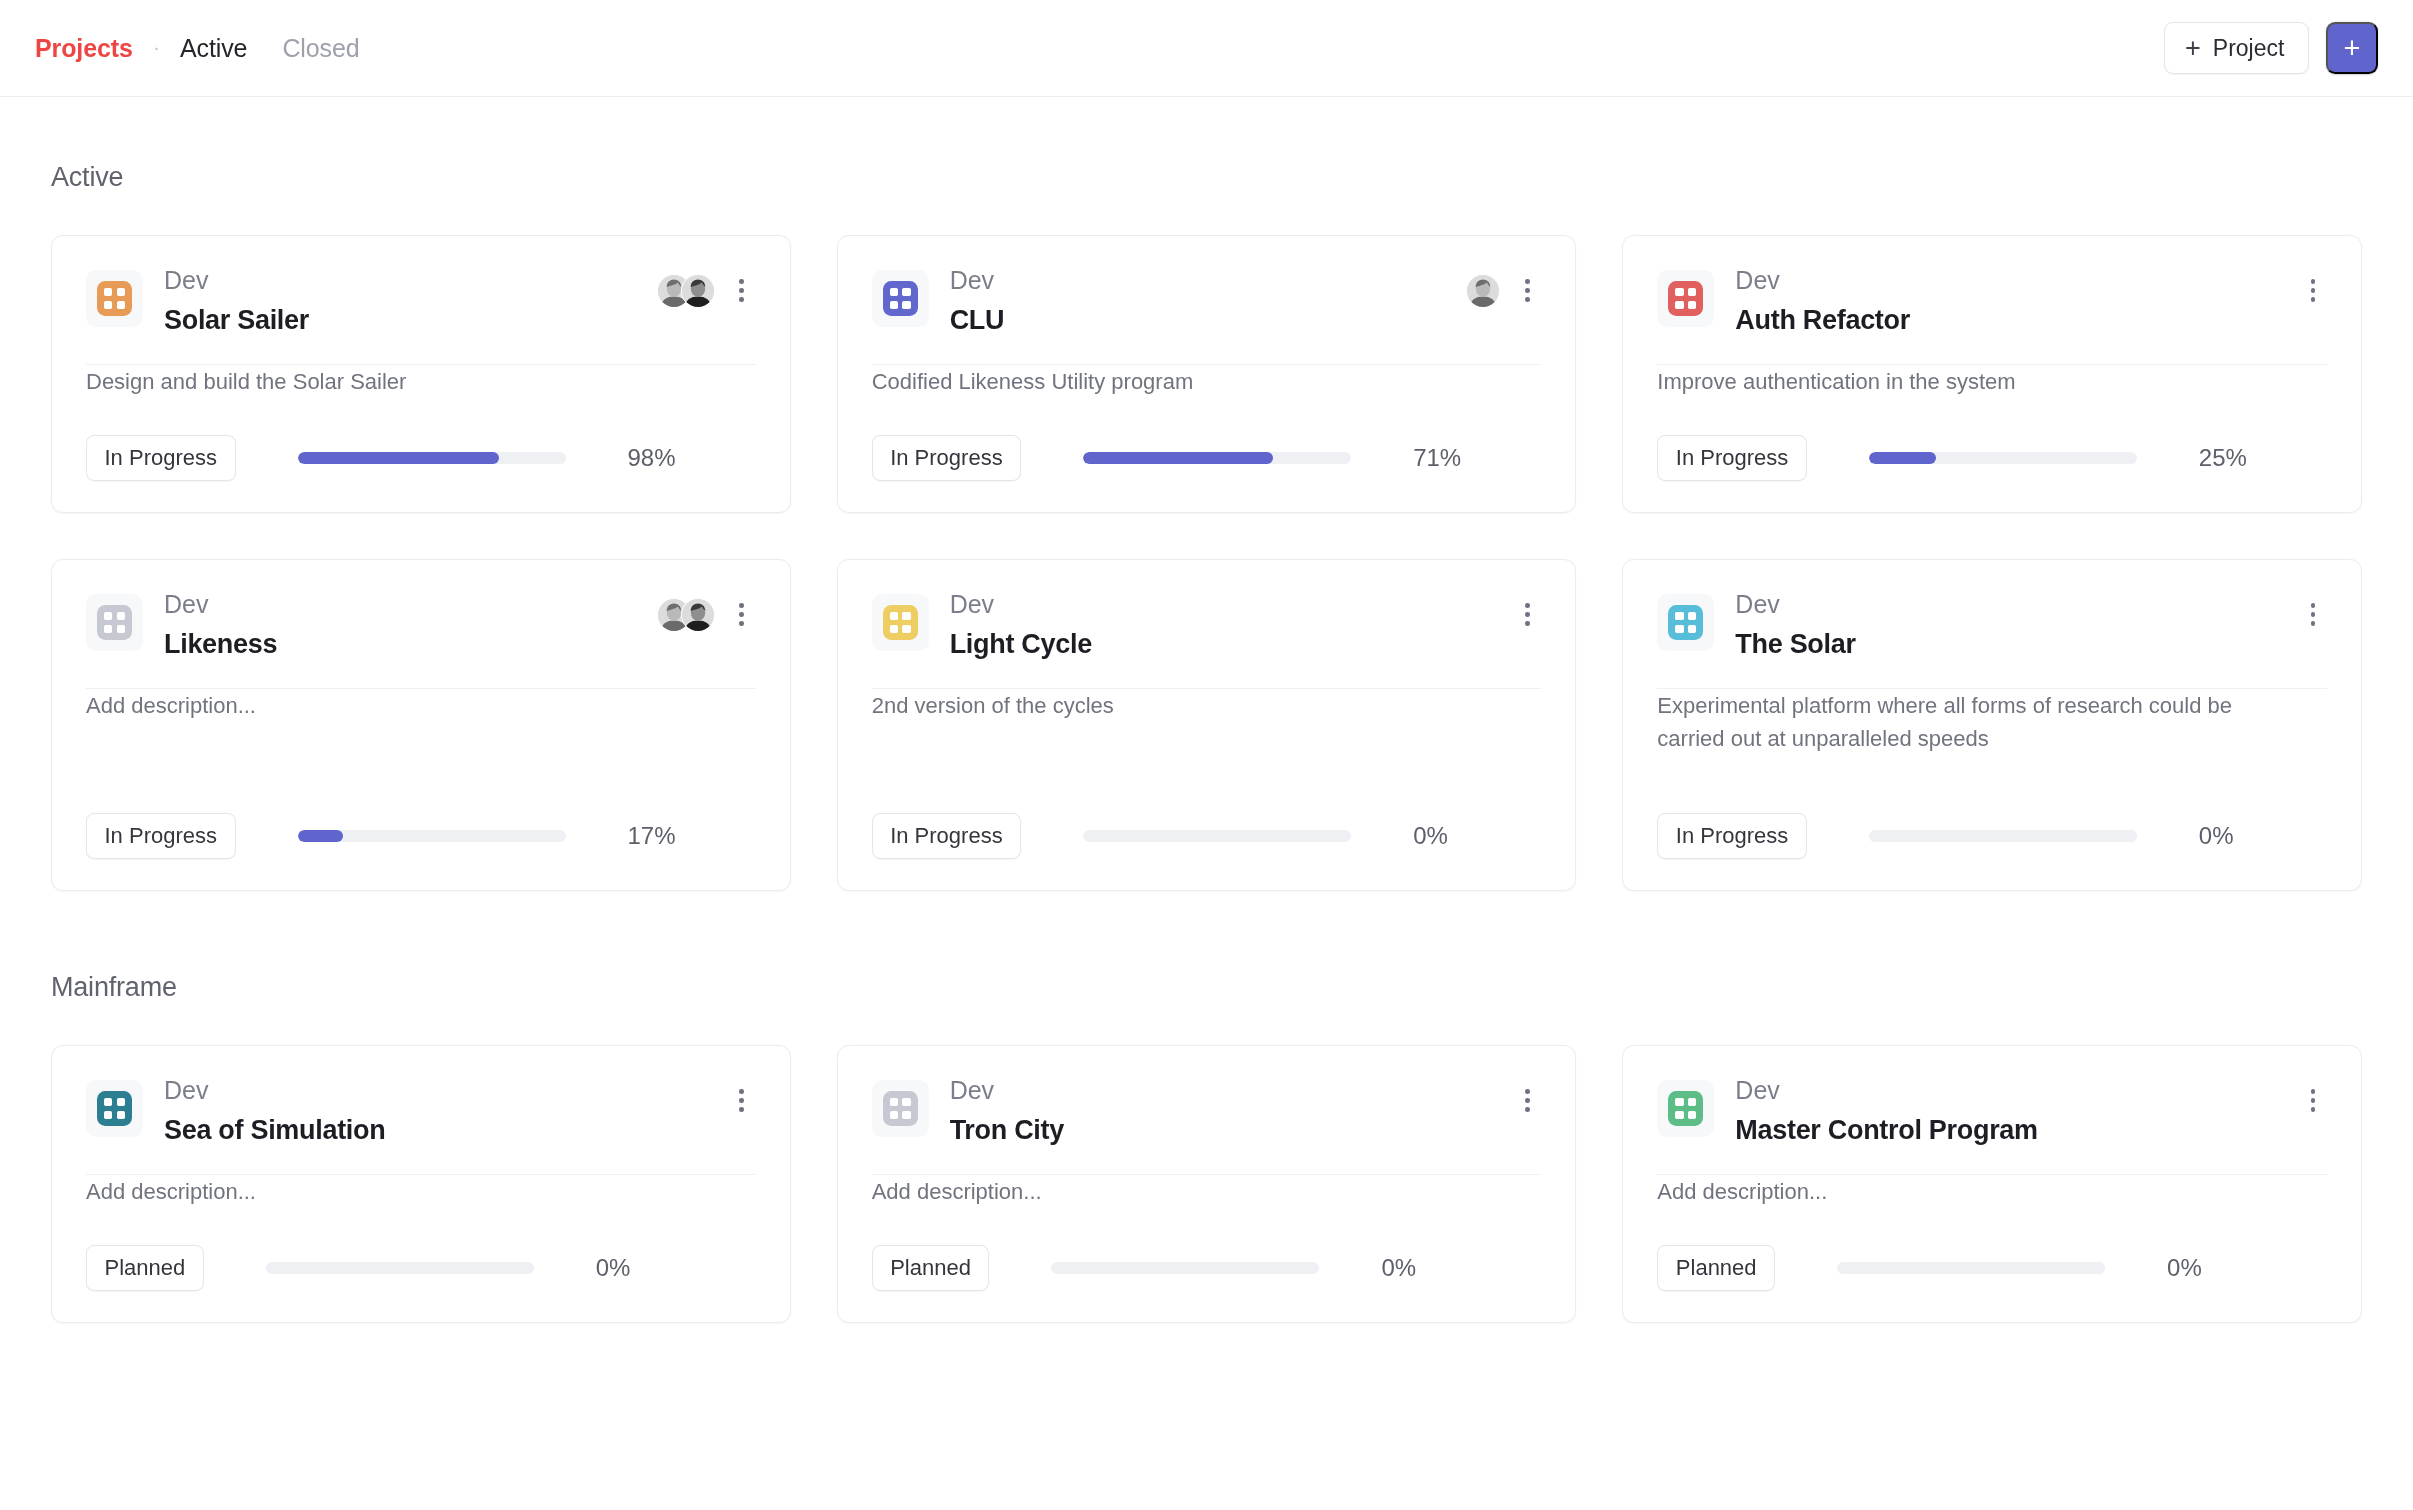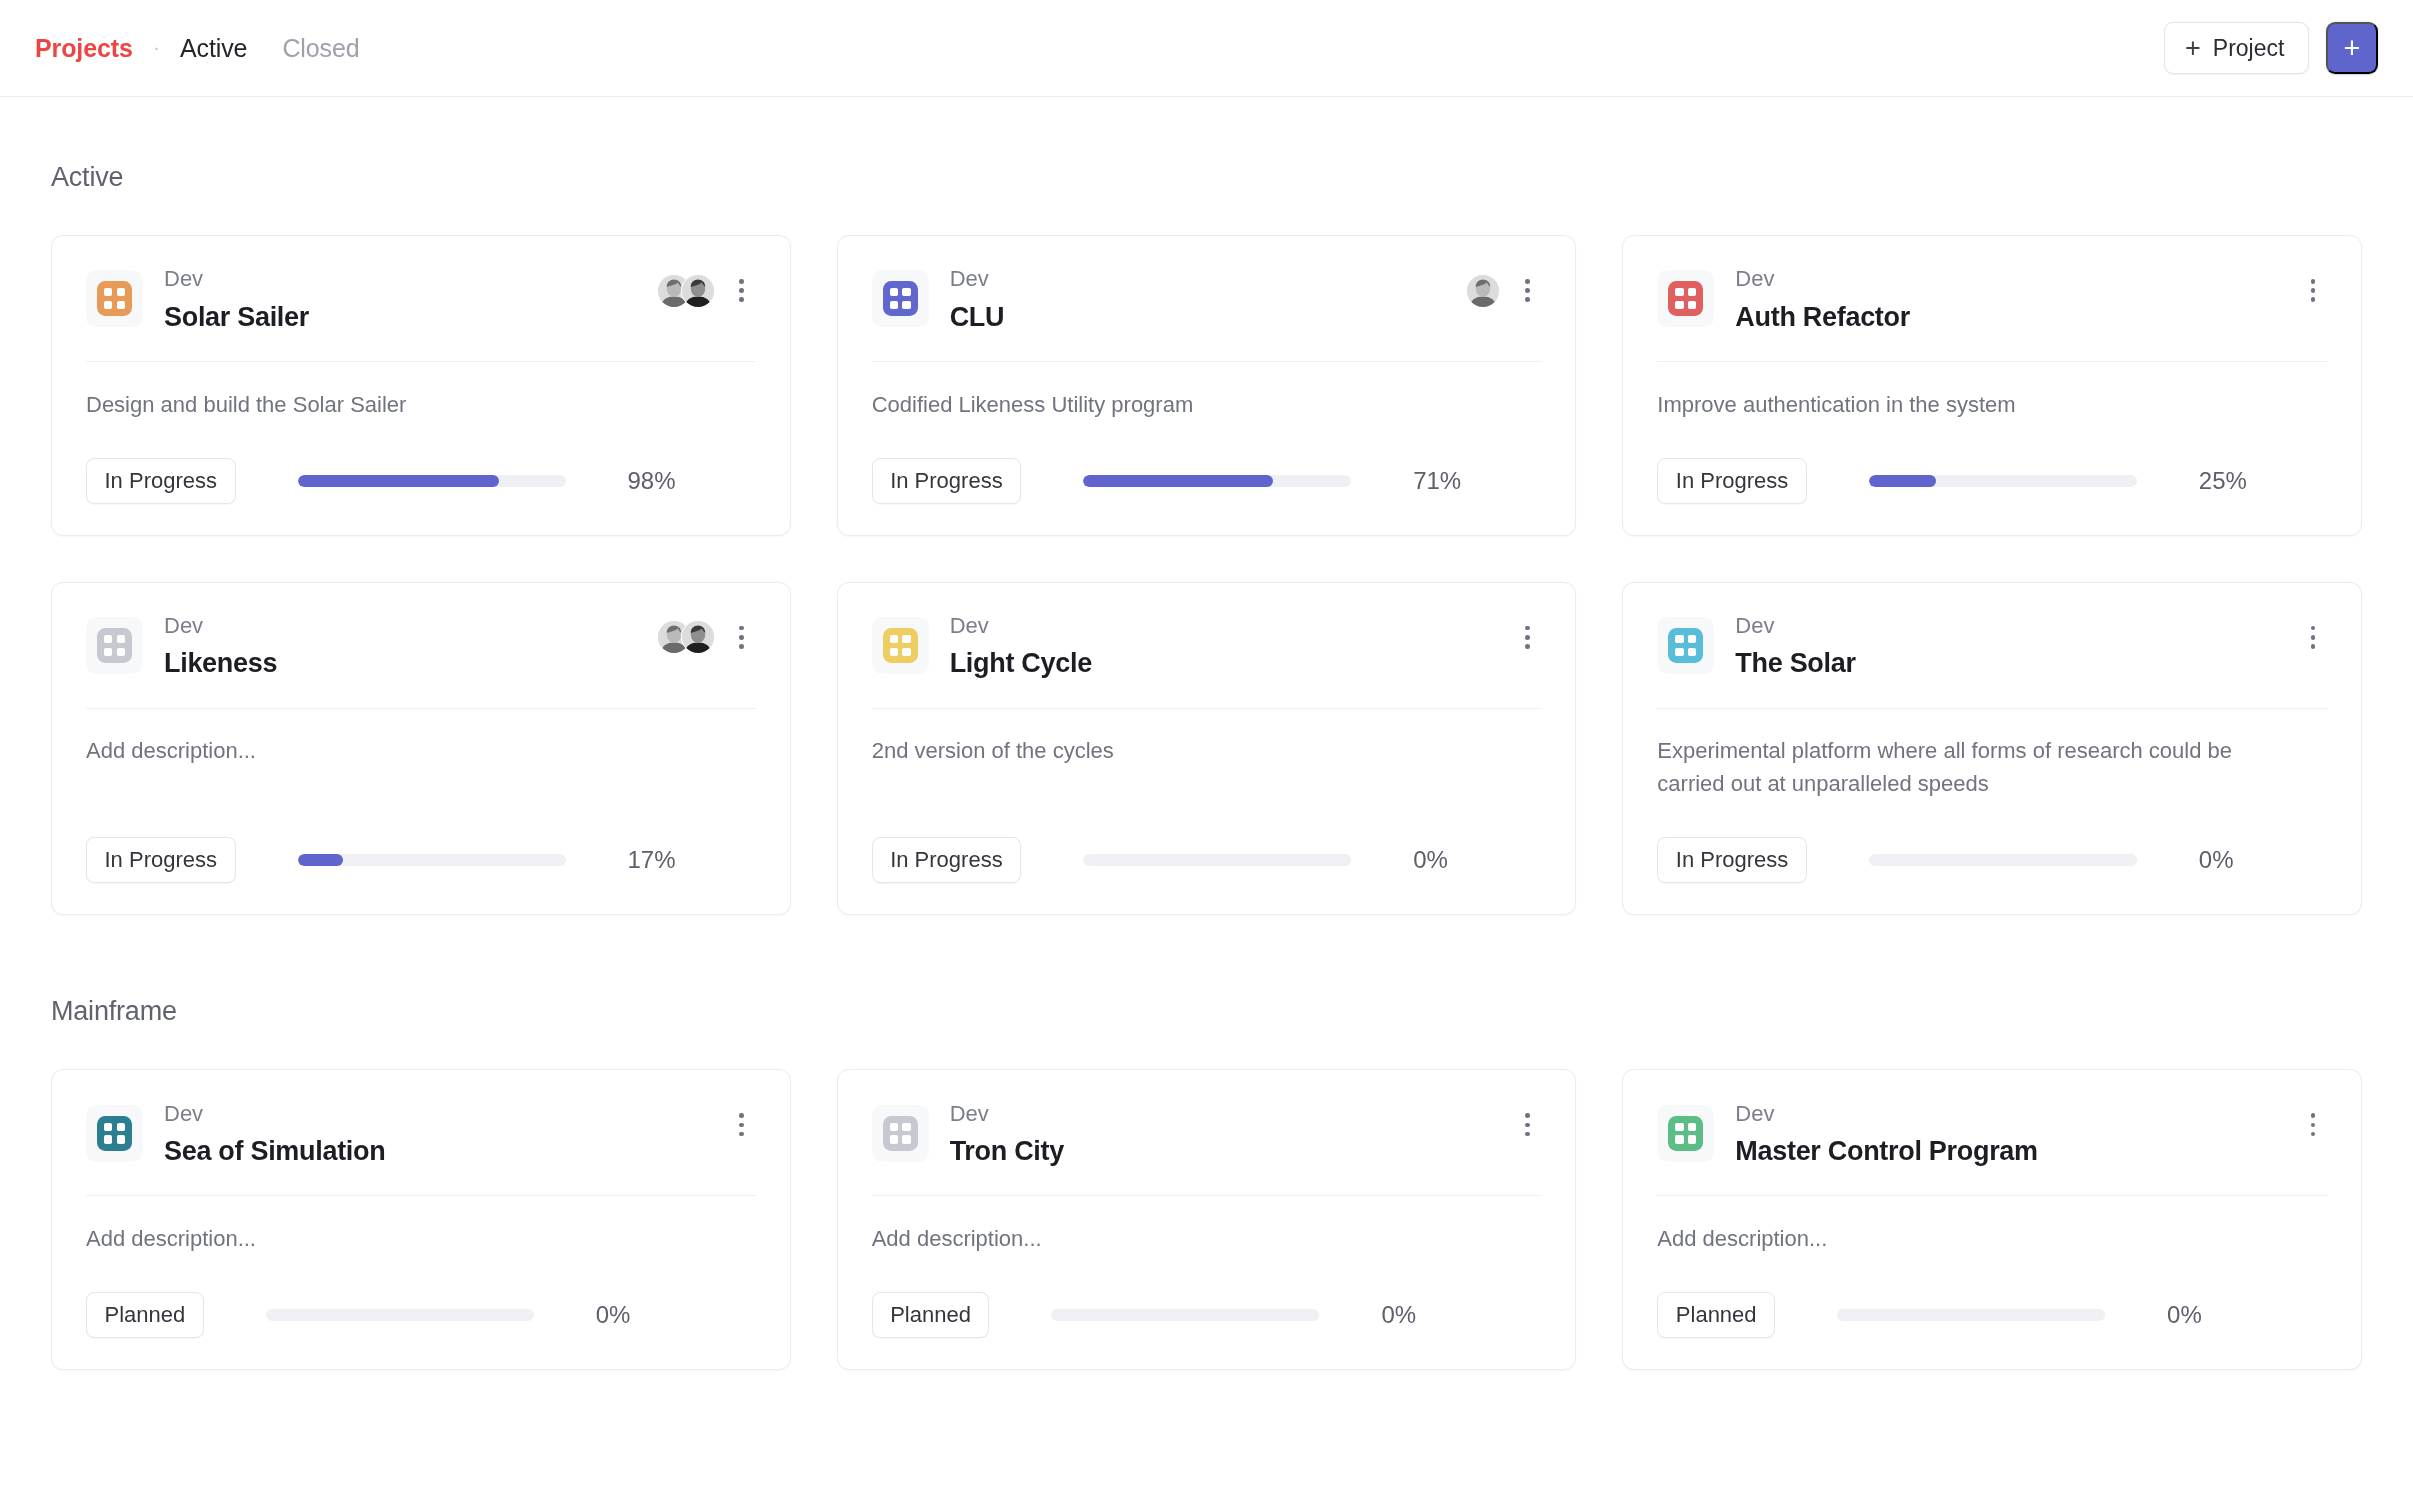--- a/index.html
+++ b/index.html
@@ -117,21 +117,21 @@
     grid-template-columns: 8.3px 8.3px;
     grid-template-rows: 8.3px 8.3px;
     gap: 4.6px;
     align-content: center;
     justify-content: center;
   }
   .proj-icon i { background: #fff; border-radius: 1.8px; display: block; }
 
   .head-text { margin-left: 21px; padding-top: 0.9px; }
   .label-dev {
-    font-size: 22px;
+    font-size: 25px;
     color: #7b7e8a;
     font-weight: 400;
     line-height: 1.1;
   }
   .proj-name {
     font-size: 27px;
     font-weight: 700;
     color: #1d1e24;
     margin-top: 10.2px;
     letter-spacing: -0.3px;
@@ -168,21 +168,20 @@
   .divider {
     height: 0.9px;
     background: #eeeff3;
     margin: 28px 0 0 0;
   }
 
   .desc {
     font-size: 22px;
     color: #71747f;
     line-height: 1.5;
-    margin-top: 26px;
     max-width: 646px;
   }
 
   .card-foot {
     margin-top: auto;
     padding-top: 37px;
     display: flex;
     align-items: center;
     gap: 36px;
   }

